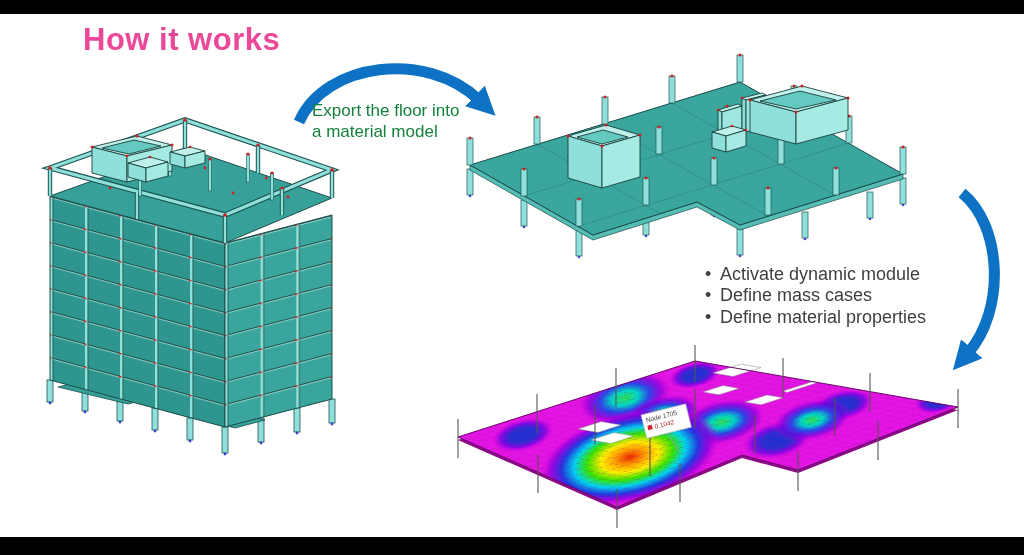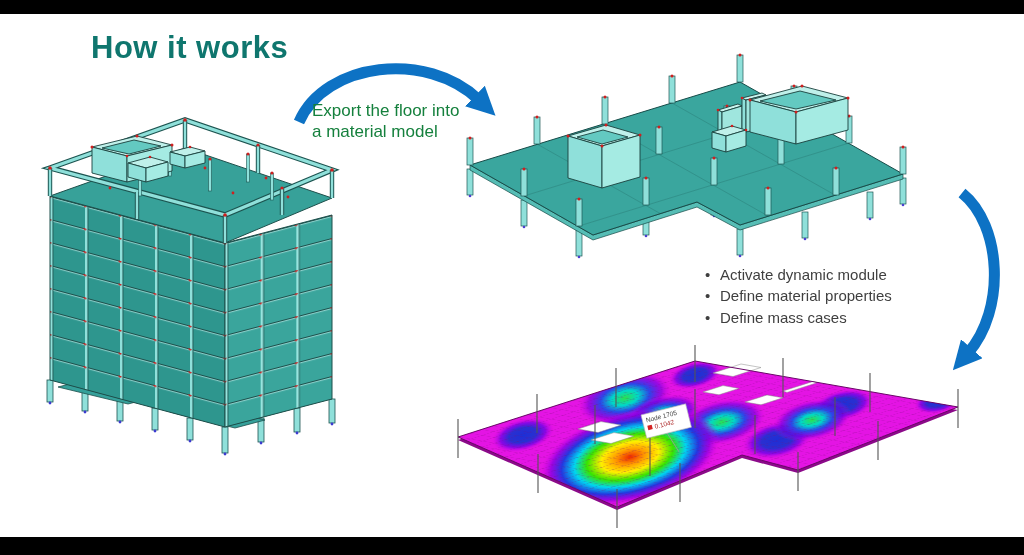--- a/index.html
+++ b/index.html
@@ -4,30 +4,30 @@
 <style>
   html,body{margin:0;padding:0;}
   body{
     width:1024px;height:555px;position:relative;overflow:hidden;
     background:#ffffff;font-family:"Liberation Sans",sans-serif;
   }
   .bar{position:absolute;left:0;width:1024px;background:#000;}
   #bar-top{top:0;height:14px;}
   #bar-bottom{top:537px;height:18px;}
   #slide-title{
-    position:absolute;left:83px;top:22px;margin:8px;
-    font-size:31px;font-weight:bold;color:#0f766e;letter-spacing:.5px;
+    position:absolute;left:83px;top:22px;margin:0;
+    font-size:31px;font-weight:bold;color:#ec4899;letter-spacing:.5px;
   }
   #export-note{
     position:absolute;left:312px;top:100px;
     font-size:17px;line-height:21px;color:#15803d;
   }
   #process-steps{
     position:absolute;left:704px;top:264px;margin:0;padding:0;
-    list-style:none;font-size:15px;line-height:21.3px;color:#3f3f3f;
+    list-style:none;font-size:18px;line-height:21.3px;color:#3f3f3f;
   }
   #process-steps li{position:relative;padding-left:16px;}
   #process-steps li::before{content:"\2022";position:absolute;left:1px;}
   svg{position:absolute;display:block;}
   #building-svg{left:20px;top:96px;}
   #floor-svg{left:450px;top:48px;}
   #heatmap-svg{left:445px;top:345px;}
   #arrow1-svg{left:285px;top:50px;}
   #arrow2-svg{left:938px;top:183px;}
 </style>
@@ -307,22 +307,22 @@
   <defs>
     <marker id="ah2" viewBox="0 0 10 10" refX="2" refY="5" markerWidth="2.6" markerHeight="2.6" orient="auto">
       <path d="M0,0 L10,5 L0,10 z" fill="#0d72c4"></path>
     </marker>
   </defs>
   <path d="M 24,10 C 64,42 68,127 30,170" fill="none" stroke="#0d72c4" stroke-width="11" marker-end="url(#ah2)"></path>
 </svg>
 
 <ul id="process-steps">
   <li>Activate dynamic module</li>
+  <li>Define mass cases</li>
   <li>Define material properties</li>
-  <li>Define mass cases</li>
 </ul>
 
 <svg id="heatmap-svg" width="575" height="205" viewBox="0 0 575 205">
   <defs>
     <radialGradient id="g-hot">
       <stop offset="0" stop-color="#ee2a00"></stop>
         <stop offset="0.16" stop-color="#ff9900"></stop>
       <stop offset="0.32" stop-color="#ffee00"></stop>
         <stop offset="0.48" stop-color="#37e400"></stop>
       <stop offset="0.62" stop-color="#00d5f0"></stop>

